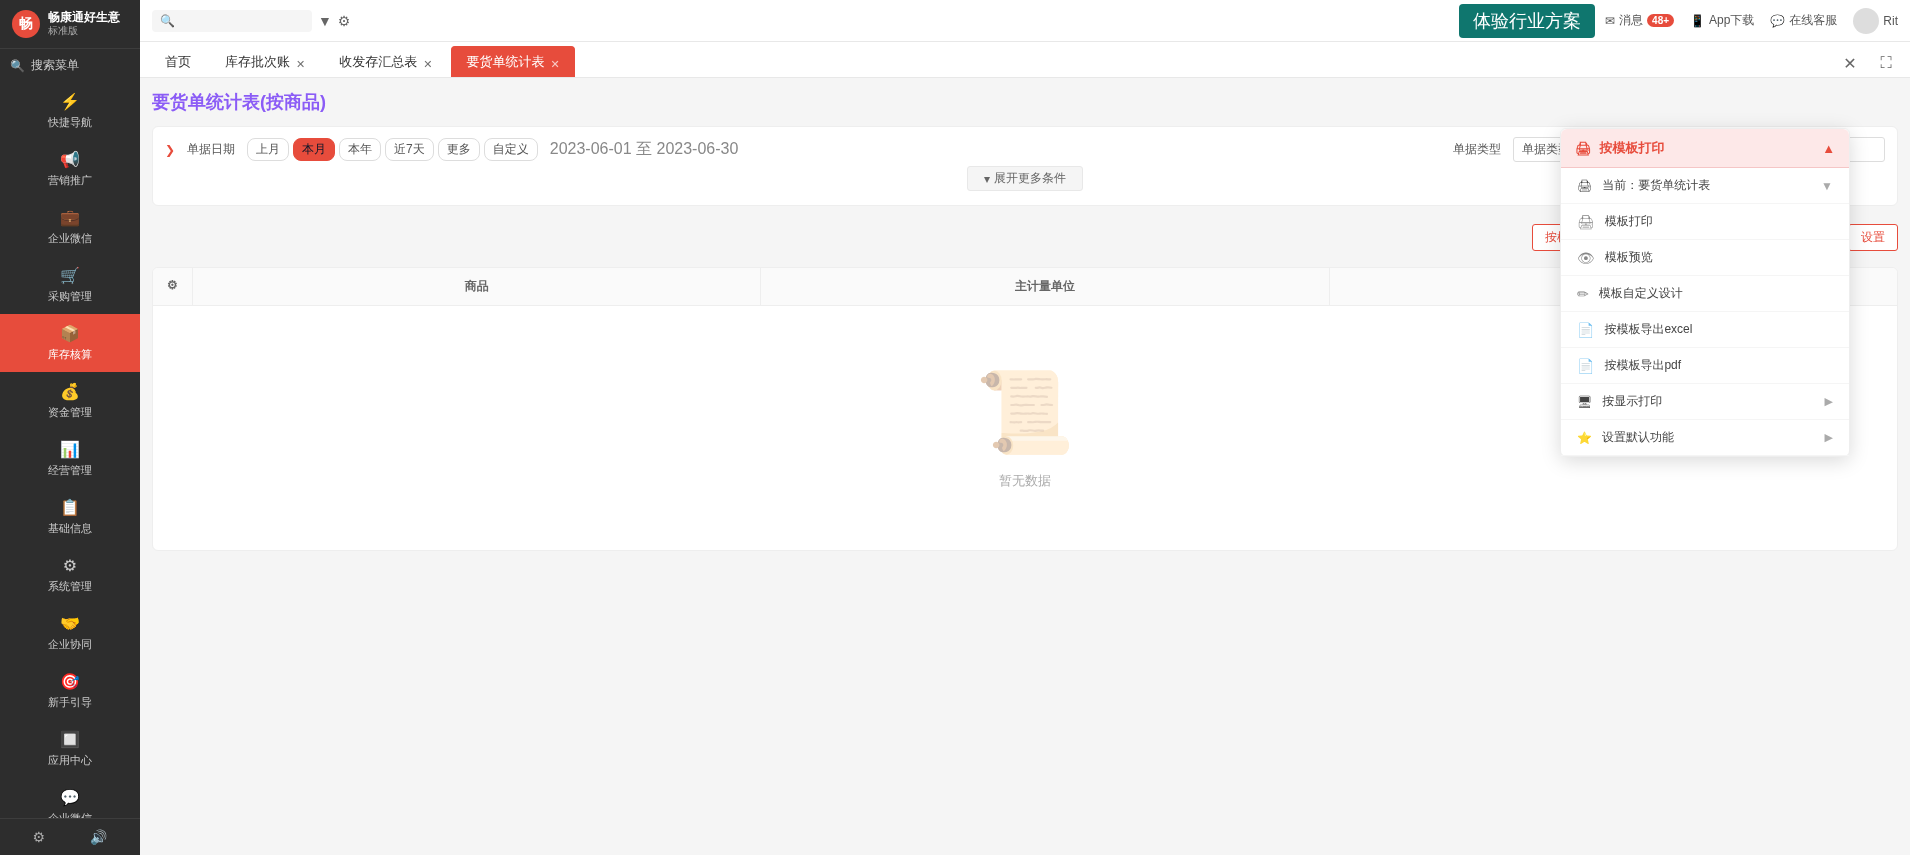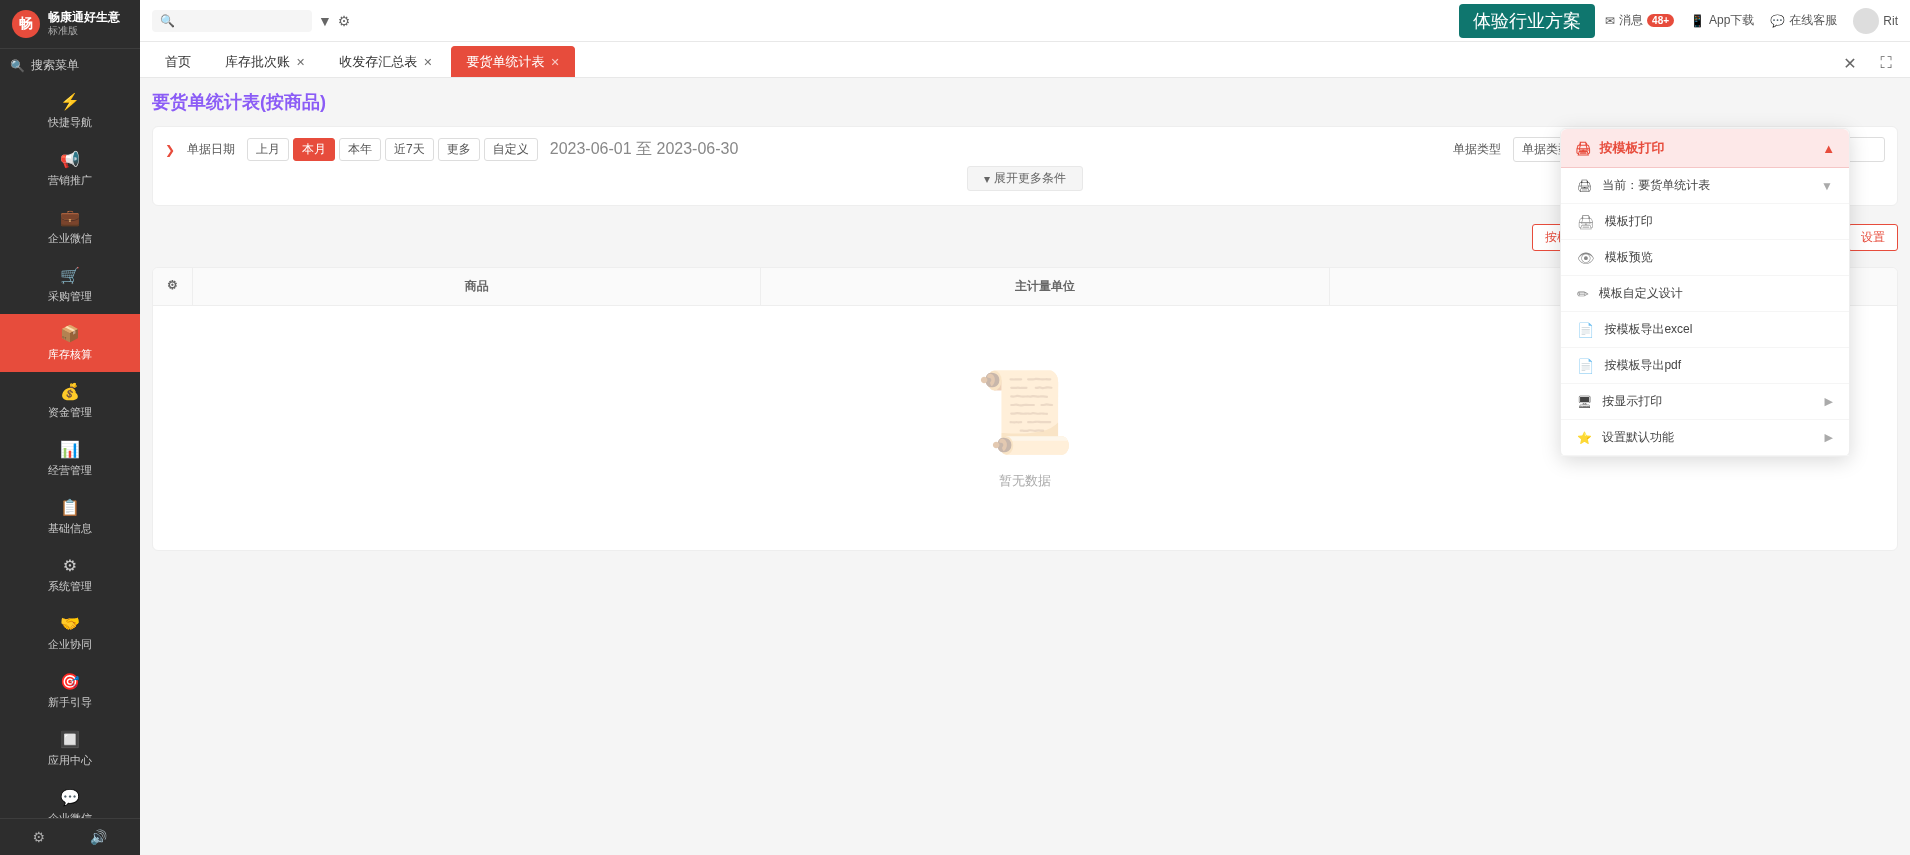--- a/index.html
+++ b/index.html
@@ -129,21 +129,21 @@
       border-bottom: 1px solid #e8e8e8;
       gap: 4px;
       flex-shrink: 0;
     }
     .tab {
       padding: 6px 14px;
       font-size: 13px;
       cursor: pointer;
       color: #555;
       border-radius: 4px 4px 0 0;
-      display: flex; align-items: center; gap: 6px;
+      display: flex; align-items: flex-end; gap: 6px;
       border: 1px solid transparent;
       border-bottom: none;
     }
     .tab.active {
       background: #e74c3c;
       color: white;
       border-color: #e74c3c;
     }
     .tab-close { font-size: 11px; opacity: 0.7; }
     .tab.plain { color: #333; }
@@ -176,24 +176,24 @@
     .filter-row {
       display: flex; align-items: center; gap: 12px; flex-wrap: wrap;
     }
     .filter-expand-btn {
       display: flex; align-items: center; gap: 4px;
       color: #e74c3c; font-size: 12px; cursor: pointer;
     }
     .filter-label { font-size: 12px; color: #555; white-space: nowrap; }
     .date-btns { display: flex; align-items: center; gap: 4px; }
     .date-btn {
-      padding: 2px 8px; border: 1px solid #ddd; border-radius: 3px;
+      padding: 2px 8px; border: 1px solid #ddd; border-radius: 8px;
       font-size: 12px; cursor: pointer; background: white; color: #555;
     }
-    .date-btn.active { background: #e74c3c; color: #ffffff; border-color: #e74c3c; }
+    .date-btn.active { background: #e74c3c; color: #0f172a; border-color: #e74c3c; }
     .date-range { font-size: 16px; color: #888; }
     .filter-select {
       display: flex; align-items: center; gap: 4px;
       border: 1px solid #ddd; border-radius: 3px;
       padding: 3px 8px; font-size: 12px; color: #555;
       background: white; cursor: pointer; min-width: 180px;
     }
     .expand-row {
       display: flex; justify-content: center; padding: 4px 0;
     }

